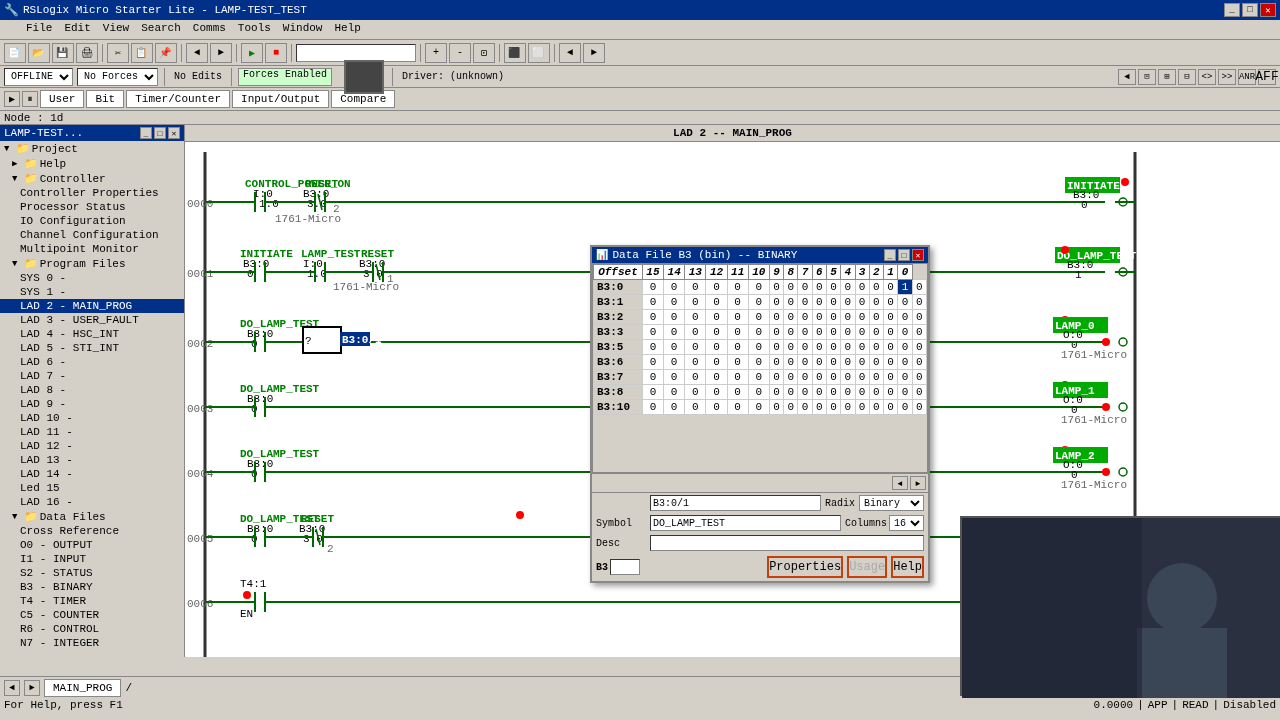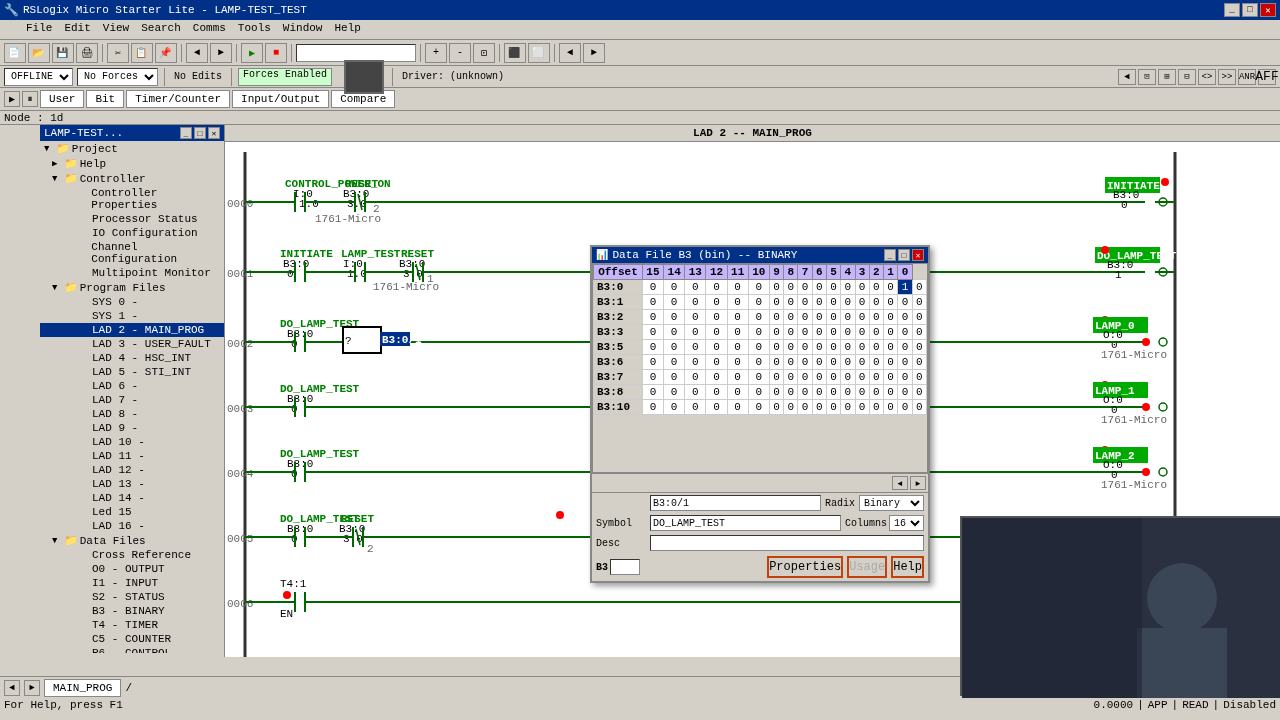--- a/index.html
+++ b/index.html
@@ -23,36 +23,36 @@
     
     .statusbar { background: #d4d0c8; height: 22px; display: flex; align-items: center; padding: 0 4px; border-bottom: 1px solid #888; gap: 4px; }
     .status-dropdown { height: 18px; border: 1px inset #888; background: white; padding: 0 2px; font-size: 10px; }
     .status-label { font-size: 10px; padding: 1px 3px; }
     .forces-btn { height: 18px; background: #d4d0c8; border: 1px solid #888; padding: 0 4px; font-size: 10px; cursor: pointer; }
     
     
     .main-layout { display: flex; height: calc(100% - 140px); }
     
     
-    .left-panel { width: 185px; background: #d4d0c8; border-right: 1px solid #888; overflow: hidden; flex-shrink: 0; margin-left: 40px; }
+    .left-panel { width: 185px; background: #d4d0c8; border-right: 1px solid #888; overflow: hidden; flex-shrink: 0; }
     .left-panel-header { background: #003087; color: white; padding: 2px 4px; font-size: 10px; display: flex; align-items: center; justify-content: space-between; }
     .tree-item { padding: 1px 4px; display: flex; align-items: center; gap: 2px; cursor: pointer; font-size: 10px; }
     .tree-item.selected { background: #003087; color: white; }
     .tree-indent1 { padding-left: 12px; }
-    .tree-indent2 { padding-left: 40px; align-items: center; }
+    .tree-indent2 { padding-left: 8px; align-items: center; }
     .tree-expand { font-size: 9px; width: 10px; }
     .ladder-title { background: #d4d0c8; text-align: center; padding: 2px; font-weight: bold; font-size: 11px; border-bottom: 1px solid #888; }
     .prog-tab { padding: 2px 8px; background: #d4d0c8; border: 1px solid #888; cursor: pointer; font-size: 10px; }
     .prog-tab.active { background: white; }
     
     
     .dialog { position: absolute; top: 245px; left: 590px; width: 340px; background: #d4d0c8; border: 2px solid #888; box-shadow: 3px 3px 6px rgba(0,0,0,0.4); z-index: 100; }
     .dialog-title { background: #003087; color: white; padding: 2px 4px; display: flex; align-items: center; justify-content: space-between; font-size: 11px; }
     .data-table { width: 100%; border-collapse: collapse; font-size: 9px; }
-    .data-table th { background: #c4b5fd; border: 1px solid #888; padding: 1px 3px; text-align: center; font-weight: bold; position: sticky; top: 0; }
+    .data-table th { background: #ffffff; border: 1px solid #888; padding: 1px 3px; text-align: center; font-weight: bold; position: sticky; top: 0; font-style: italic; }
     .data-table td { border: 1px solid #ccc; padding: 1px 3px; text-align: center; background: white; }
     .data-table td.row-header { background: #d4d0c8; font-weight: bold; text-align: left; }
     .data-table td.highlighted { background: #003087; color: white; }
     .table-scroll { height: 220px; overflow-y: auto; border: 1px solid #888; }
     .dialog-nav { display: flex; gap: 2px; align-items: center; padding: 2px; border-top: 1px solid #888; border-bottom: 1px solid #888; }
     .dialog-nav-btn { width: 16px; height: 14px; background: #d4d0c8; border: 1px solid #888; font-size: 8px; cursor: pointer; display: flex; align-items: center; justify-content: center; }
     .field-row { display: flex; align-items: center; gap: 4px; padding: 2px 4px; }
     .field-label { font-size: 10px; width: 50px; }
     .field-input { flex: 1; height: 16px; border: 1px inset #888; background: white; padding: 0 2px; font-size: 10px; }
     .field-radix { display: flex; align-items: center; gap: 4px; }

